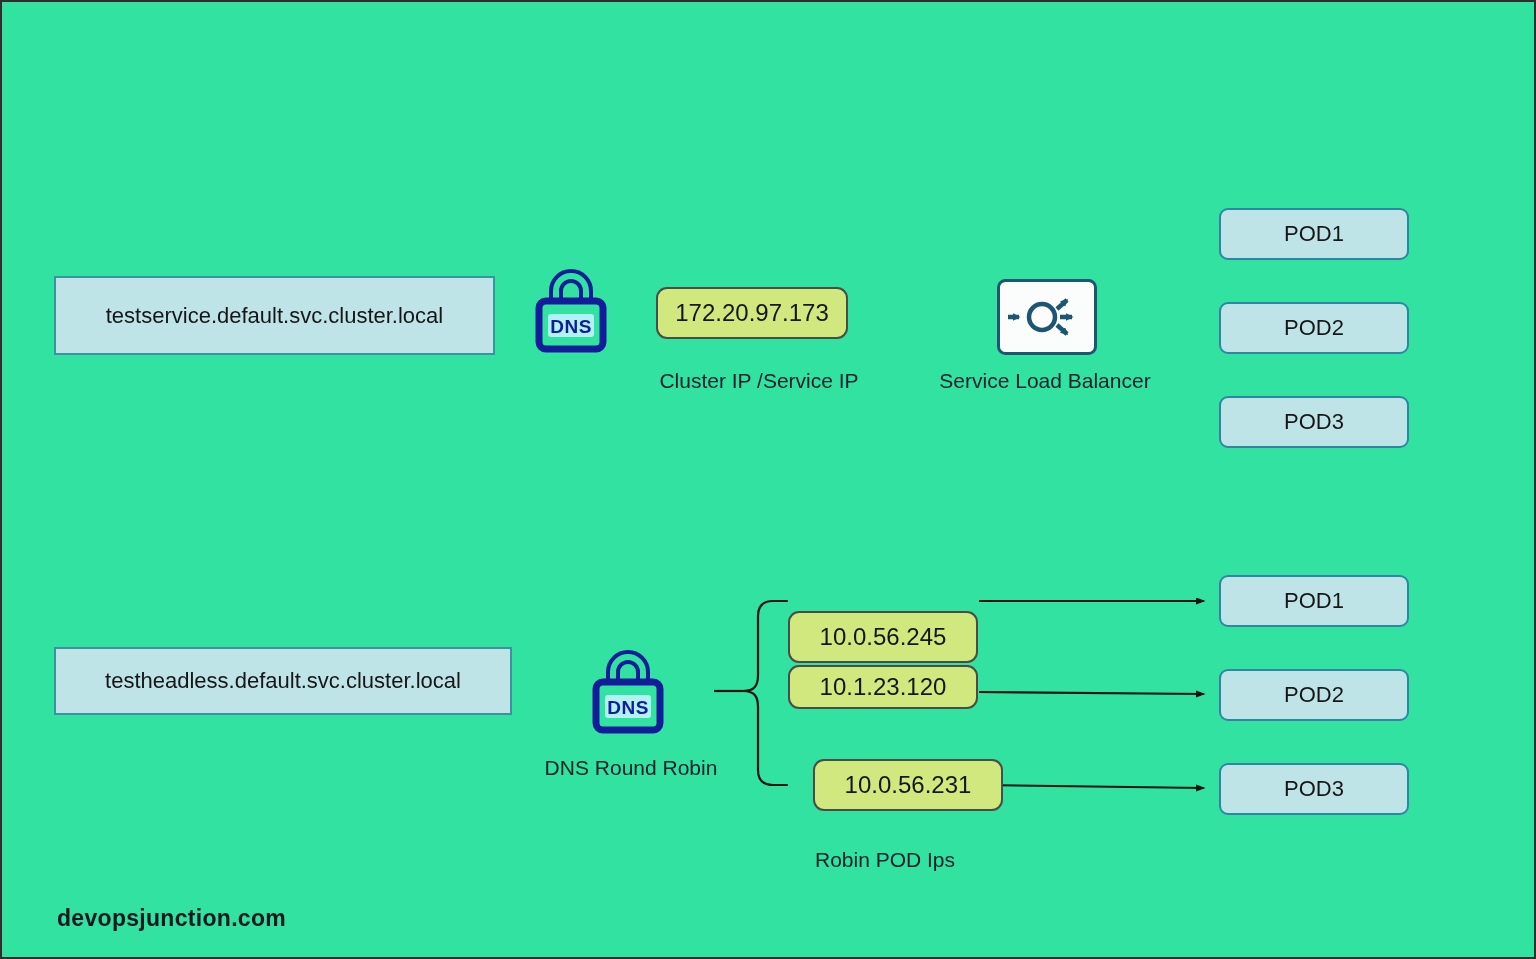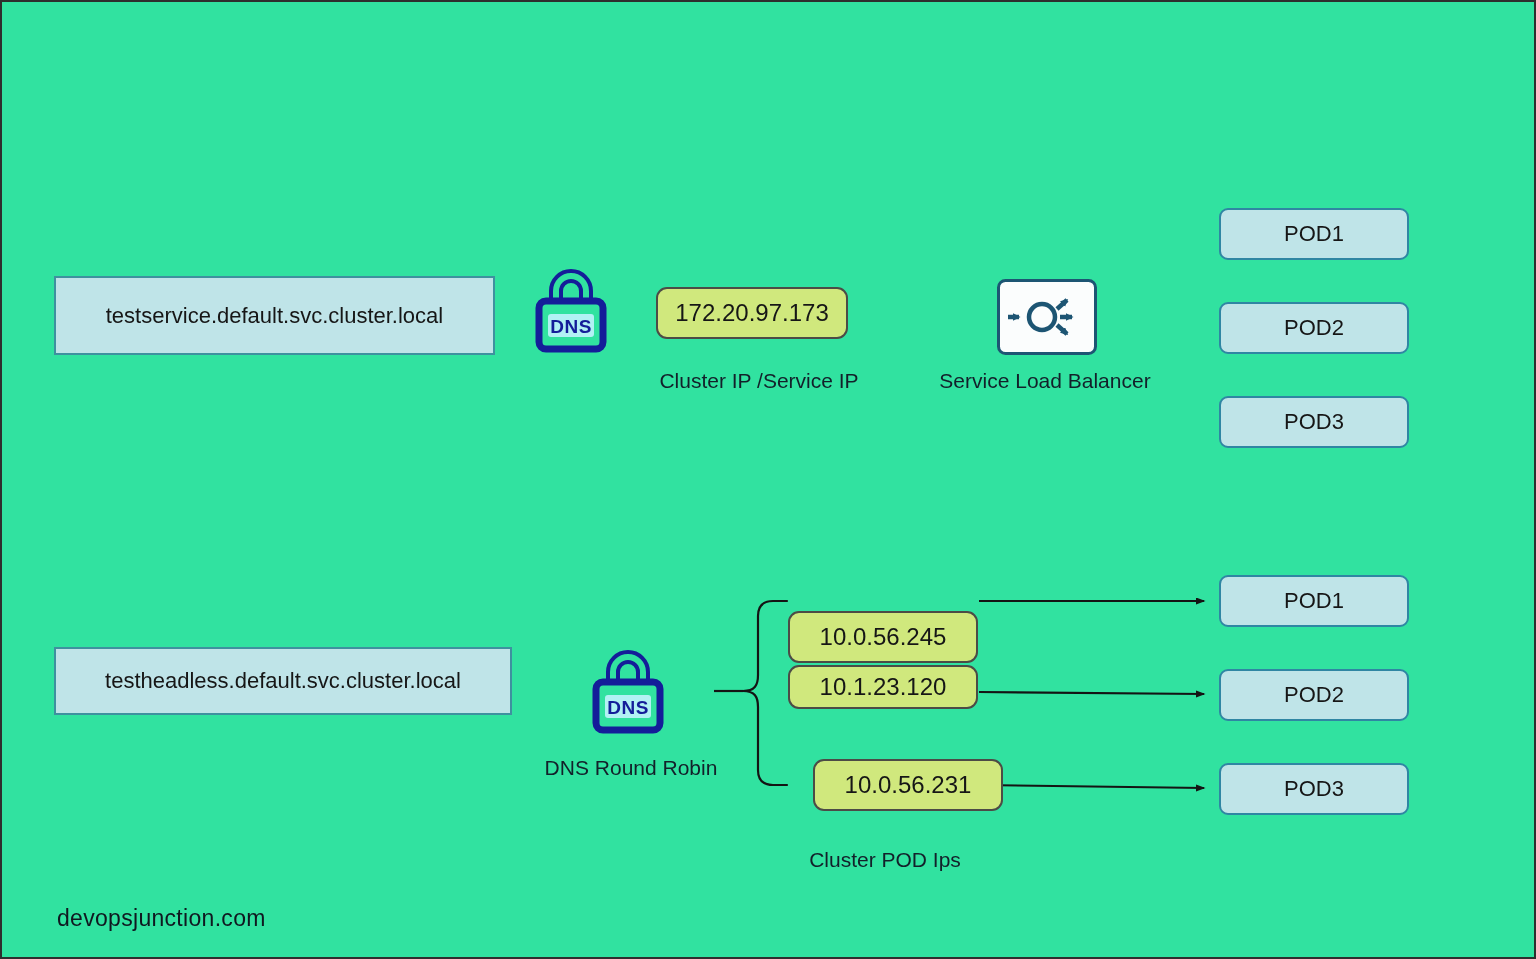--- a/index.html
+++ b/index.html
@@ -54,21 +54,21 @@
     border:2px solid var(--pod-box-border);
     border-radius:9px;
     font-size:22px;
   }
   .caption{
     position:absolute;width:280px;text-align:center;
     font-size:21px;color:#13202a;
   }
   .watermark{
     position:absolute;left:55px;top:903px;
-    font-size:23px;font-weight:400;color:#101820;letter-spacing:0.3px;
+    font-size:23px;font-weight:700;color:#101820;letter-spacing:0.3px;
   }
   .icon-abs{position:absolute;}
   svg{display:block;}
   .overlay{position:absolute;left:0;top:0;pointer-events:none;}
   .navy-stroke{stroke:var(--dns-icon-navy);fill:none;}
   .bg-stroke{stroke:var(--background);fill:none;}
   .badge-fill{fill:var(--dns-badge-cyan);}
   .body-fill{fill:var(--background);stroke:var(--dns-icon-navy);}
   .dns-text{
     fill:var(--dns-icon-navy);
@@ -174,21 +174,21 @@
     <div class="box ip-box" style="left:786px;top:573px;width:190px;height:52px;margin-top:36px;">
       <span>10.0.56.245</span>
     </div>
     <div class="box ip-box" style="left:786px;top:663px;width:190px;height:44px;">
       <span>10.1.23.120</span>
     </div>
     <div class="box ip-box" style="left:786px;top:757px;width:190px;height:52px;margin-left:25px;">
       <span>10.0.56.231</span>
     </div>
 
-    <div class="caption" style="left:743px;top:846px;">Cluster POD Ips</div>
+    <div class="caption" style="left:743px;top:846px;">Robin POD Ips</div>
 
     <div class="box pod-box" style="left:1217px;top:573px;width:190px;height:52px;">
       <span>POD1</span>
     </div>
     <div class="box pod-box" style="left:1217px;top:667px;width:190px;height:52px;">
       <span>POD2</span>
     </div>
     <div class="box pod-box" style="left:1217px;top:761px;width:190px;height:52px;">
       <span>POD3</span>
     </div>

